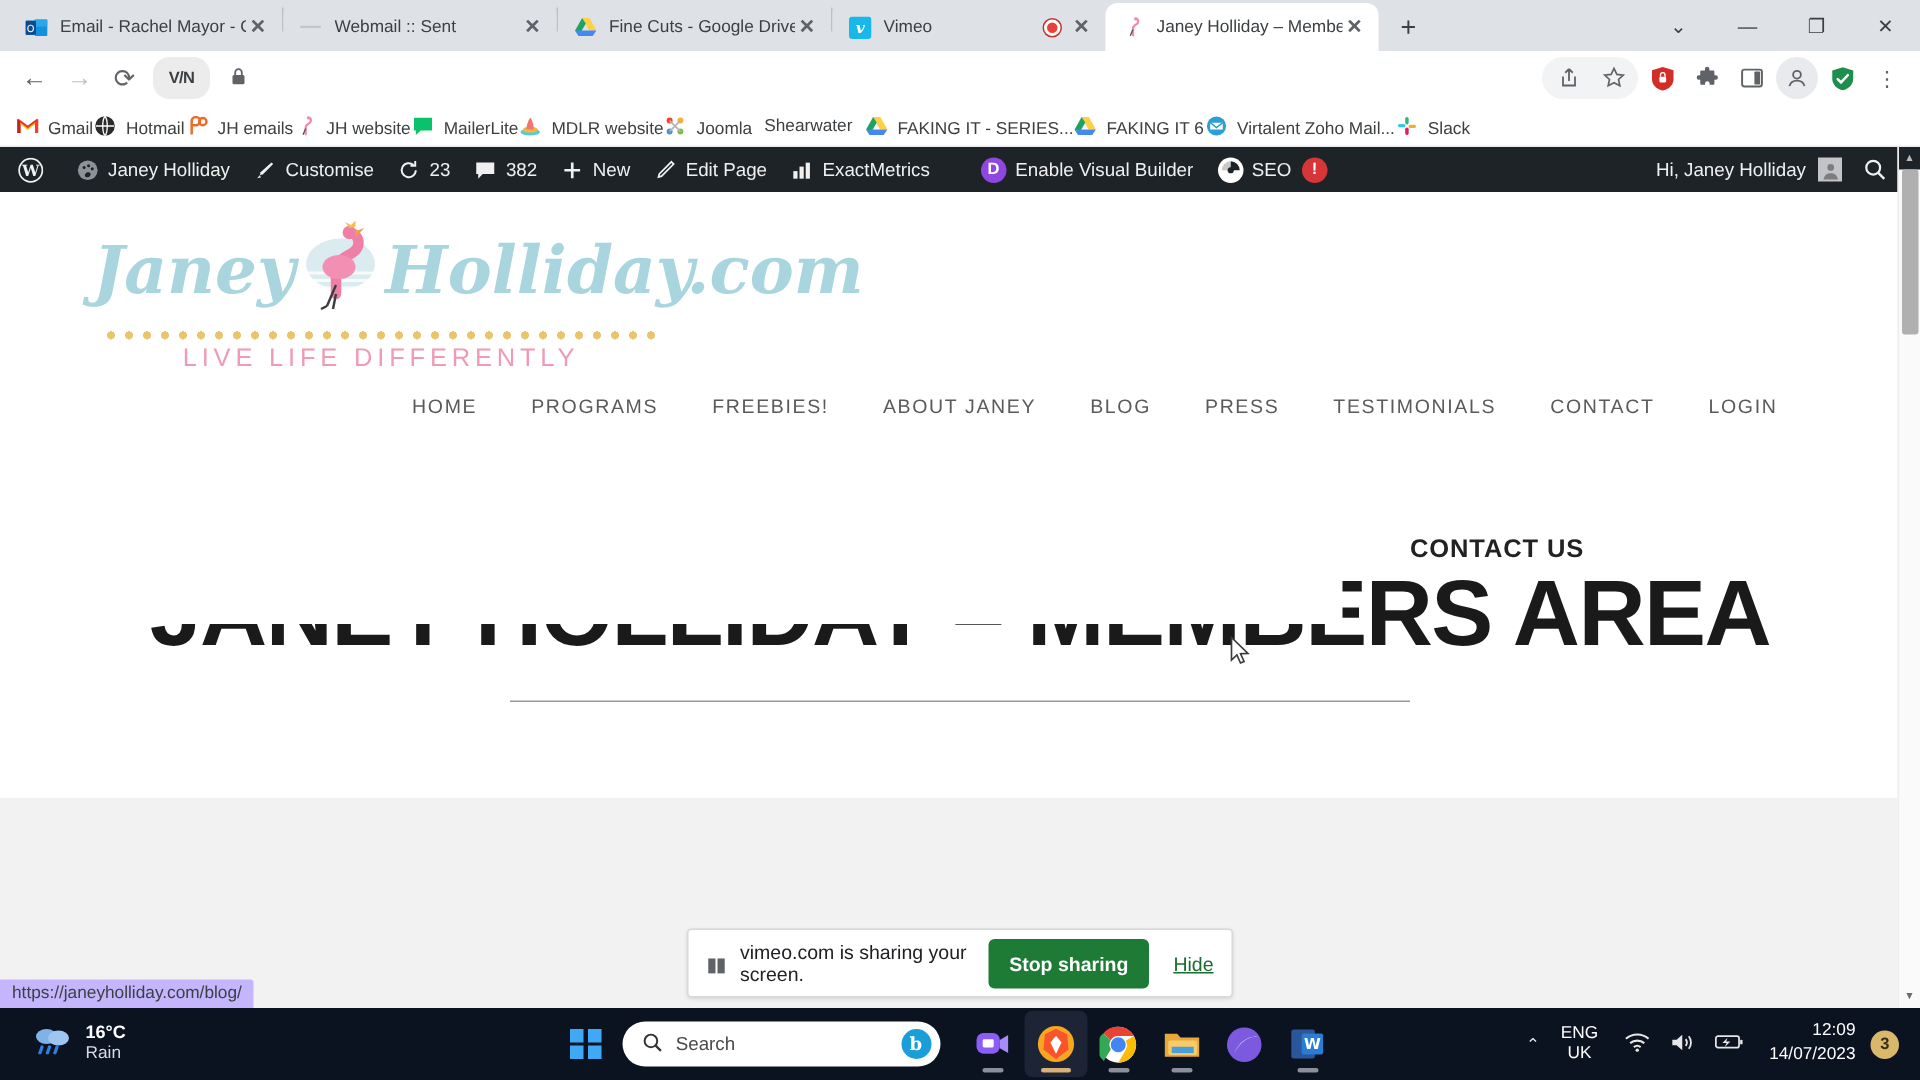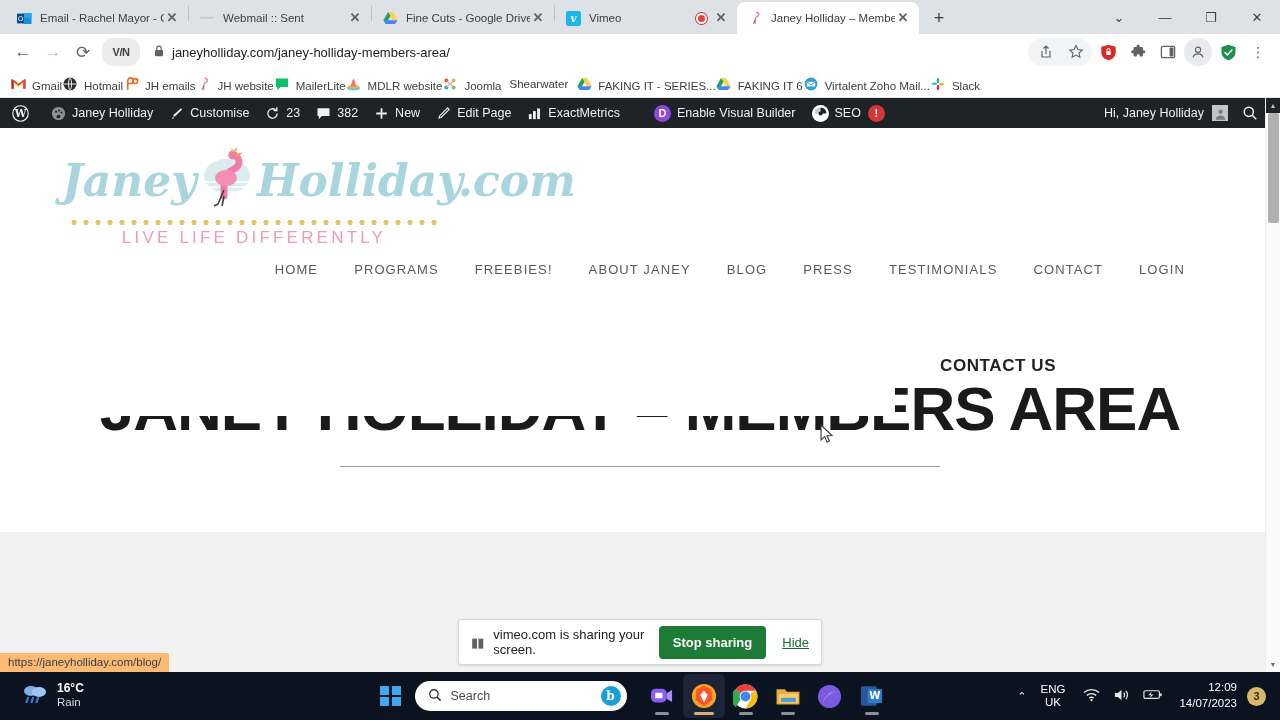--- a/index.html
+++ b/index.html
@@ -118,21 +118,21 @@
   .sharebar { position: absolute; left: 458px; top: 619px; width: 364px; height: 46px;
               background: #fff; border: 1px solid #d8d8d8; border-radius: 3px;
               display: flex; align-items: center; padding: 0 12px; box-shadow: 0 1px 3px rgba(0,0,0,.12); }
   .sharebar .pause { color: #5f6368; font-size: 13px; letter-spacing: -1px; margin-right: 10px; }
   .sharebar .msg { font-size: 13px; color: #202124; flex: 1; }
   .stopbtn { background: #1e7b36; color: #fff; font-size: 13px; font-weight: 700;
              border: none; border-radius: 4px; padding: 9px 14px; }
   .hidelink { color: #1a6d2e; font-size: 13px; text-decoration: underline; margin-left: 16px; }
 
   
-  .statusbar { position: absolute; left: 0; bottom: 0; background: #fdba74; color: #3c4043;
+  .statusbar { position: absolute; left: 0; bottom: 0; background: #c4b5fd; color: #3c4043;
                font-size: 11.5px; padding: 3px 8px 4px 8px; border-top-right-radius: 2px; }
 
   
   .scrollbar { position: absolute; right: 0; top: 0; width: 15px; height: 574px; background: #fafafa;
                border-left: 1px solid #ededed; }
   .sb-arrow { height: 15px; display: flex; align-items: center; justify-content: center;
               font-size: 7px; color: #6b6b6b; }
   .sb-arrow.bottom { position: absolute; bottom: 0; left: 0; right: 0; }
   .sb-thumb { position: absolute; top: 15px; left: 2px; width: 11px; height: 110px;
               background: #b0b0b0; border-radius: 2px; }
@@ -258,21 +258,20 @@
     <div class="nav-btn dim">→</div>
     <div class="nav-btn">⟳</div>
     <div class="vpn-chip">V/N</div>
     <div class="omnibox">
       <span class="lock">
         <svg width="10" height="12" viewBox="0 0 10 12">
             <rect x="1" y="5" width="8" height="6.2" rx="1" fill="#5f6368"></rect>
             <path d="M2.8 5V3.3a2.2 2.2 0 0 1 4.4 0V5" stroke="#5f6368" stroke-width="1.2" fill="none"></path>
           </svg>
       </span>
-      <span>janeyholliday.com/janey-holliday-members-area/</span>
     </div>
     <div class="tb-icons">
       <div class="tb-pill">
         <div class="tb-icon">
           <svg width="16" height="16" viewBox="0 0 16 16">
               <path d="M4 7v6h8V7" stroke="#5f6368" stroke-width="1.2" fill="none"></path>
               <path d="M8 10V2m0 0L5.5 4.5M8 2l2.5 2.5" stroke="#5f6368" stroke-width="1.2" fill="none"></path>
             </svg>
         </div>
         <div class="tb-icon">

